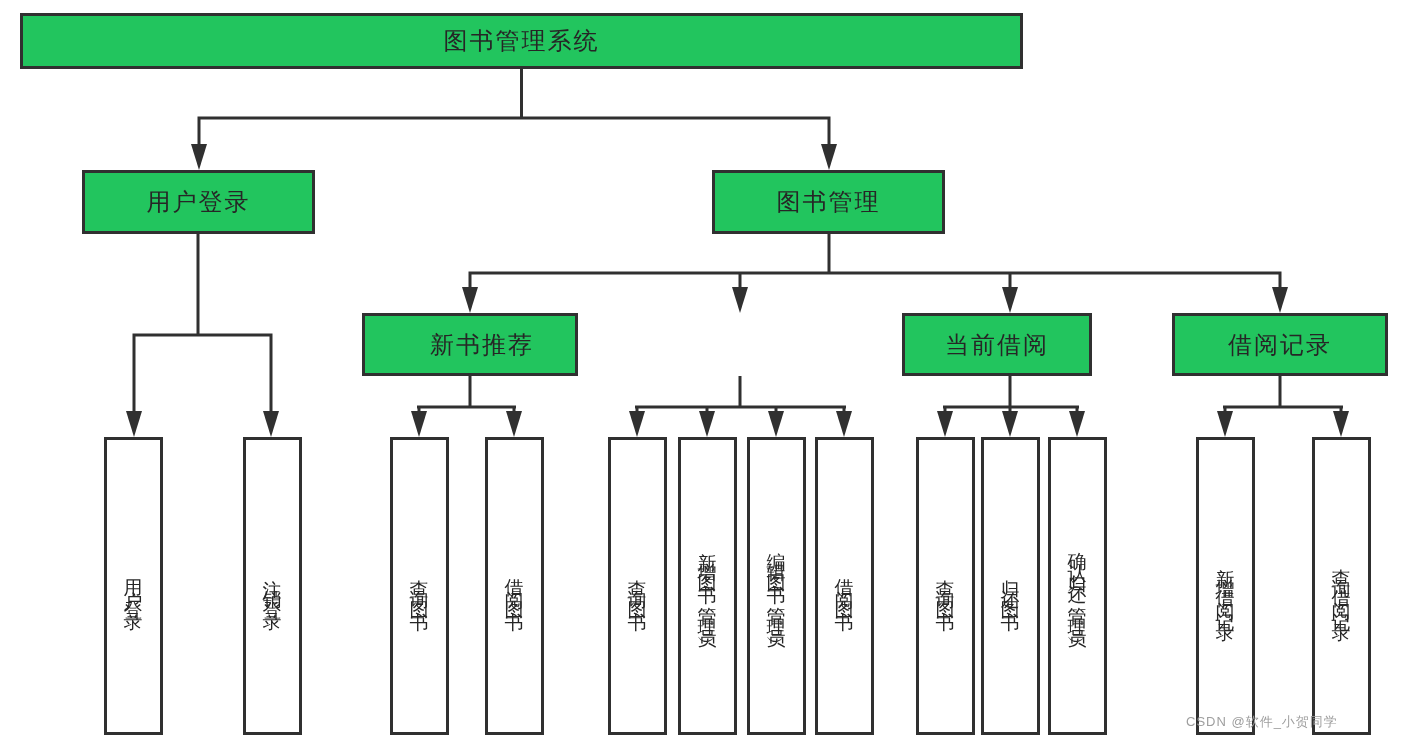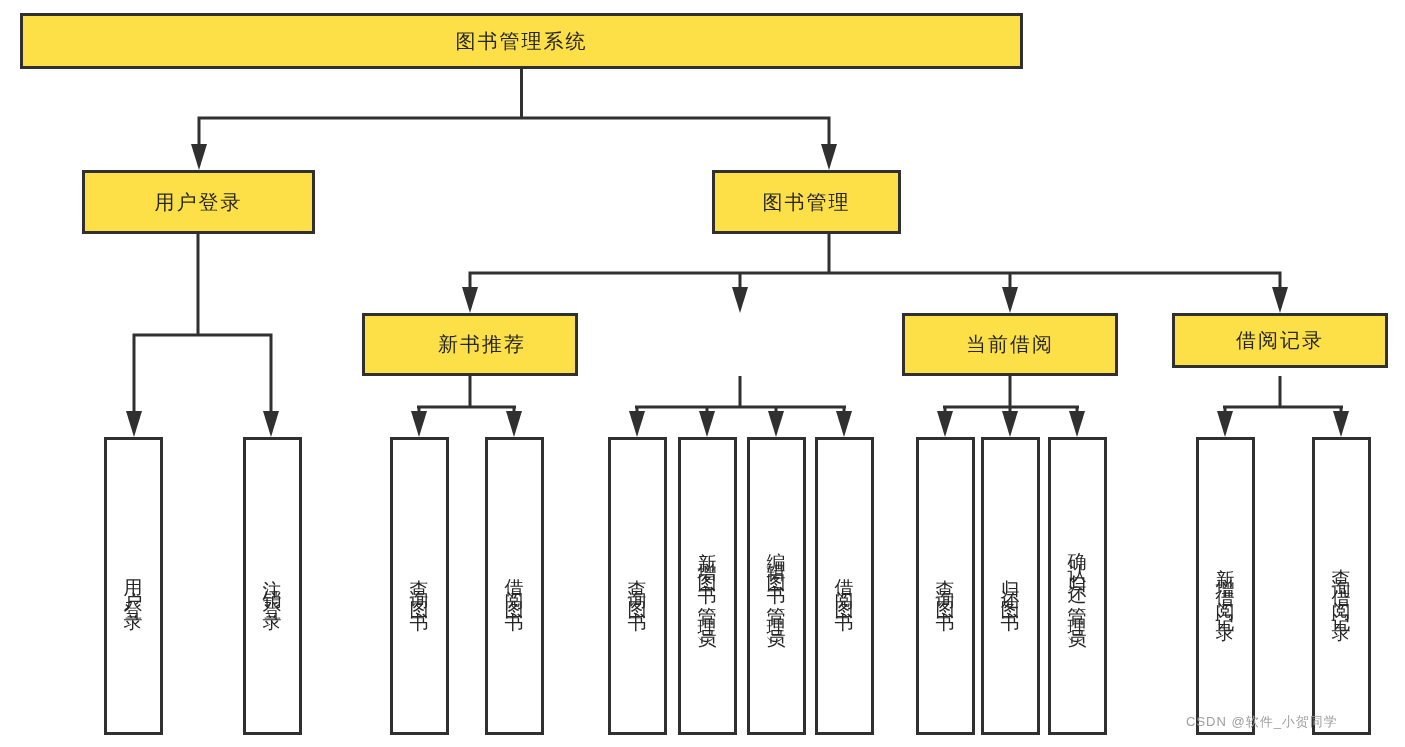--- a/index.html
+++ b/index.html
@@ -9,23 +9,23 @@
     background:#ffffff;
     font-family:"Liberation Sans", sans-serif;
     color:#262626;
     overflow:hidden;
   }
   svg.connectors{position:absolute;left:0;top:0;width:1405px;height:747px;}
   .node{
     position:absolute;
     box-sizing:border-box;
     border:3px solid #303030;
-    background:#fde047;
+    background:#22c55e;
     display:flex;align-items:center;justify-content:center;
-    font-size:20px;
+    font-size:24px;
     letter-spacing:2px;
     white-space:nowrap;
   }
   .leaf{
     position:absolute;
     box-sizing:border-box;
     border:3px solid #303030;
     background:#ffffff;
     display:flex;align-items:center;justify-content:center;
     top:437px;height:298px;width:59px;
@@ -84,31 +84,31 @@
     </g>
   </svg>
 
   <div class="node" style="left:20px;top:13px;width:1003px;height:56px;">
     <span>图书管理系统</span>
   </div>
 
   <div class="node" style="left:82px;top:170px;width:233px;height:64px;">
     <span>用户登录</span>
   </div>
-  <div class="node" style="left:712px;top:170px;width:189px;height:64px;">
+  <div class="node" style="left:712px;top:170px;width:233px;height:64px;">
     <span>图书管理</span>
   </div>
 
   <div class="node" style="left:362px;top:313px;width:216px;height:63px;padding-left:24px;">
     <span>新书推荐</span>
   </div>
-  <div class="node" style="left:902px;top:313px;width:216px;height:63px;">
+  <div class="node" style="left:902px;top:313px;width:190px;height:63px;">
     <span>当前借阅</span>
   </div>
-  <div class="node" style="left:1172px;top:313px;width:216px;height:55px;">
+  <div class="node" style="left:1172px;top:313px;width:216px;height:63px;">
     <span>借阅记录</span>
   </div>
 
   <div class="leaf" style="left:104px;">
     <span class="vtext">用户登录</span>
   </div>
   <div class="leaf" style="left:243px;">
     <span class="vtext">注销登录</span>
   </div>
 

